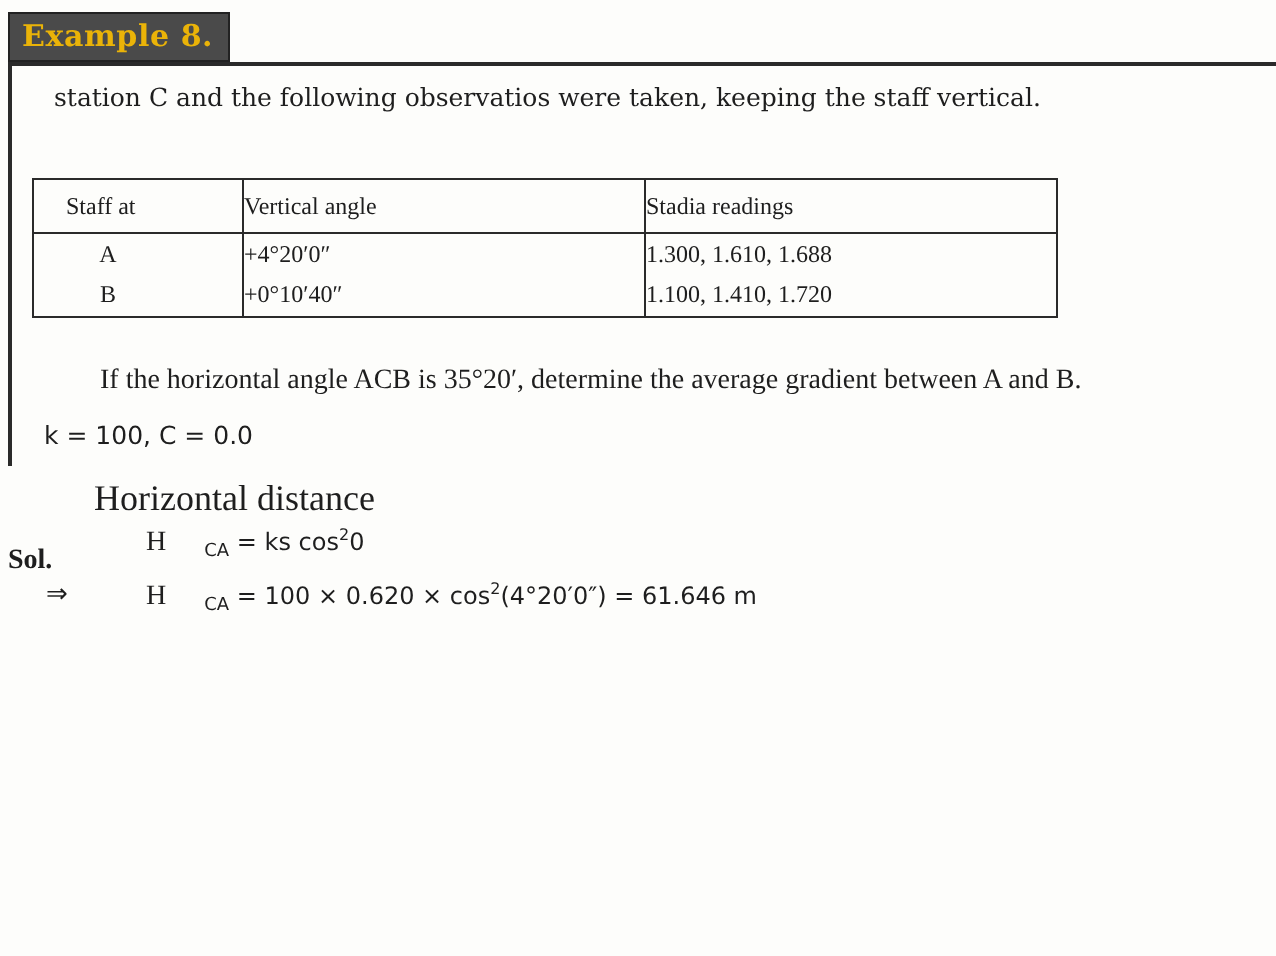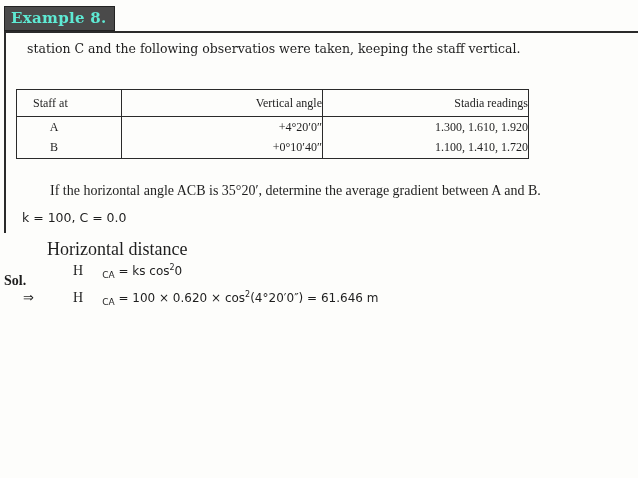--- a/index.html
+++ b/index.html
@@ -6,21 +6,21 @@
     body {
       width: 638px; height: 478px; overflow: hidden;
       background: #fdfdfb;
       font-family: "DejaVu Serif", serif;
       color: #1e1e1e;
       position: relative;
     }
     .header-box {
       position: absolute; left: 4px; top: 6px;
       background: #4a4a4a;
-      color: #5eead4;
+      color: #eab308;
       font-family: "DejaVu Serif", serif;
       font-weight: bold;
       font-size: 15px;
       padding: 2px 7px 3px 6px;
       border: 1px solid #222;
       letter-spacing: 0.3px;
     }
     .frame {
       position: absolute; left: 4px; top: 31px;
       width: 640px; height: 147px;
@@ -39,21 +39,21 @@
     }
     table.obs {
       position: absolute; left: 16px; top: 89px;
       border-collapse: collapse;
       font-size: 12px;
       font-family: "Liberation Serif", serif;
     }
     table.obs th, table.obs td {
       border-left: 1.5px solid #2a2a2a;
       border-right: 1.5px solid #2a2a2a;
-      text-align: right;
+      text-align: left;
       padding: 0;
       font-weight: normal;
     }
     table.obs thead tr { height: 27px; border-top: 1.5px solid #2a2a2a; border-bottom: 1.5px solid #2a2a2a; }
     table.obs tbody tr { height: 21px; }
     table.obs tbody tr:last-child { border-bottom: 1.5px solid #2a2a2a; }
     table.obs th:nth-child(1) { width: 88px; text-align: left; padding-left: 16px; }
     table.obs th:nth-child(2), table.obs td:nth-child(2) { width: 200px; }
     table.obs th:nth-child(3), table.obs td:nth-child(3) { width: 205px; }
     table.obs td:nth-child(1) { text-align: center; padding-right: 30px; }
@@ -85,21 +85,21 @@
     <tr>
       <th>Staff at</th>
       <th>Vertical angle</th>
       <th>Stadia readings</th>
     </tr>
   </thead>
   <tbody>
     <tr>
       <td>A</td>
       <td>+4°20′0″</td>
-      <td>1.300, 1.610, 1.920</td>
+      <td>1.300, 1.610, 1.688</td>
     </tr>
     <tr>
       <td>B</td>
       <td>+0°10′40″</td>
       <td>1.100, 1.410, 1.720</td>
     </tr>
   </tbody>
 </table>
 
 <div class="line q1">If the horizontal angle ACB is 35°20′, determine the average gradient between A and  B.</div>

